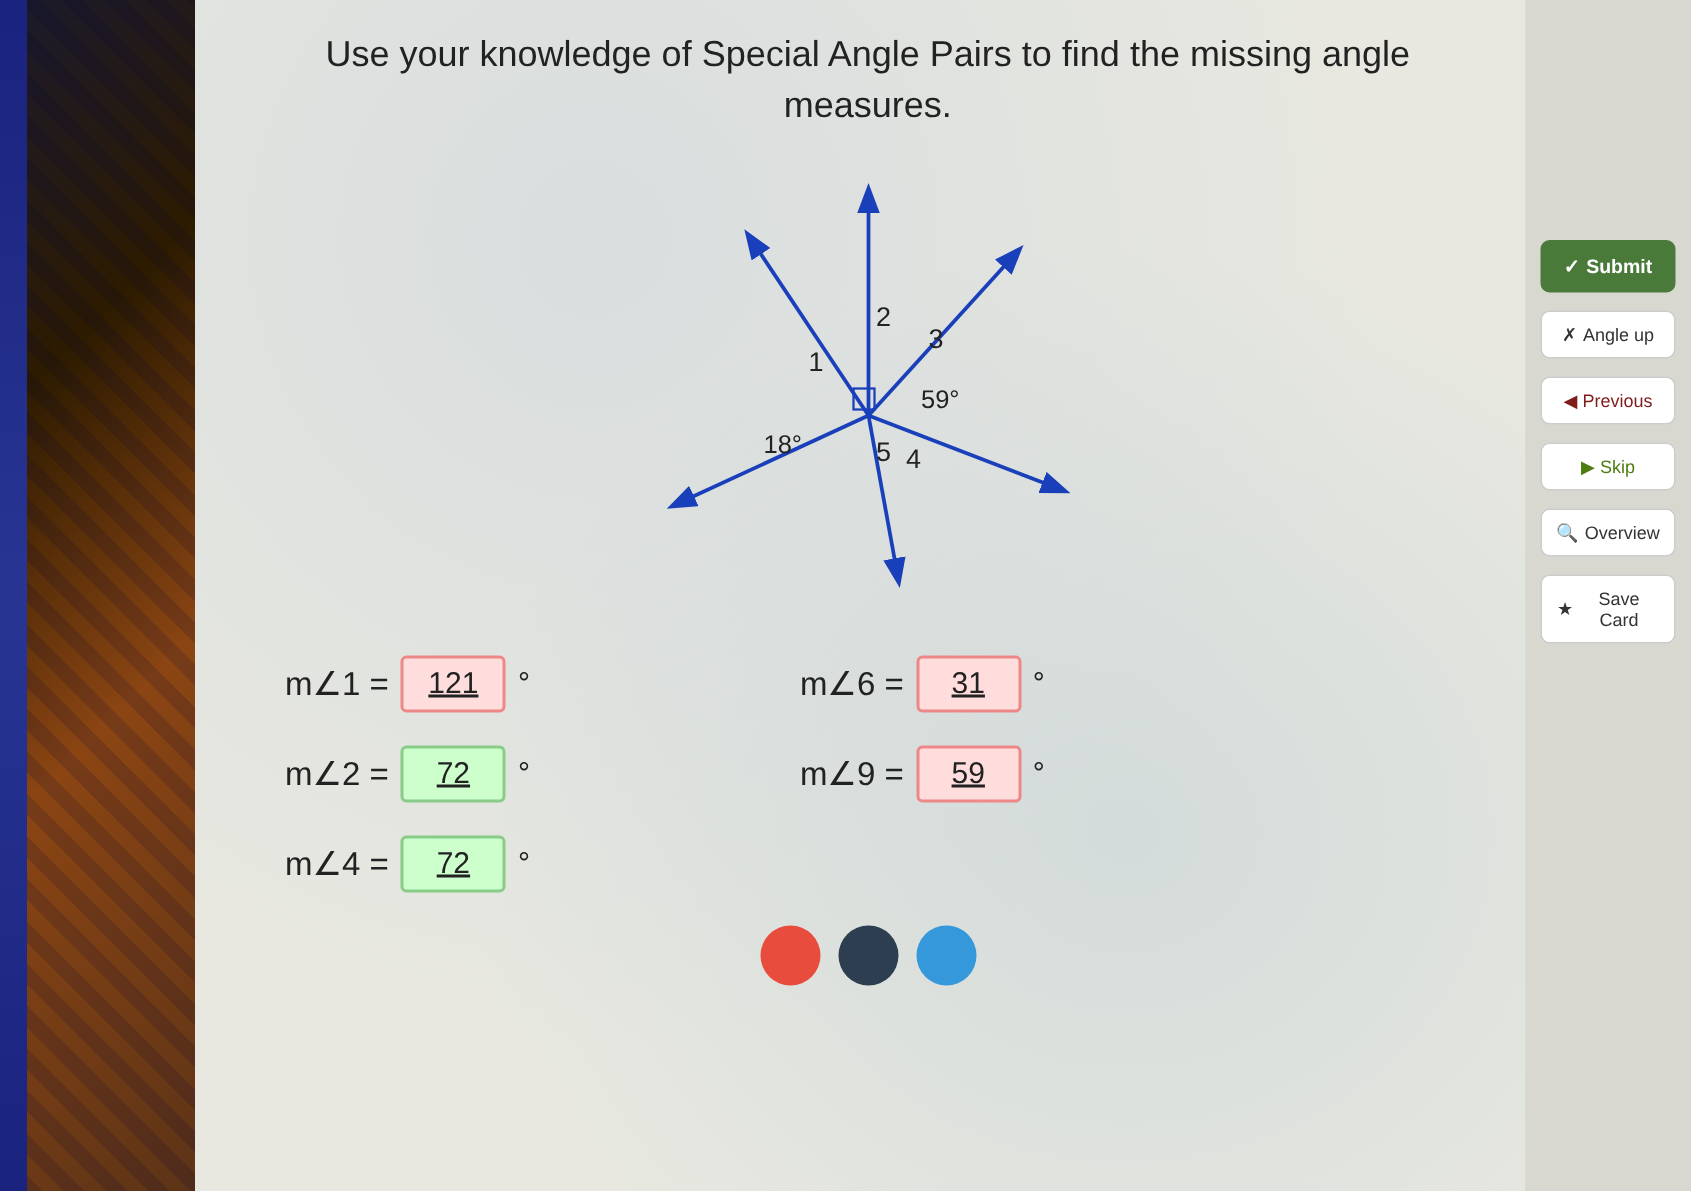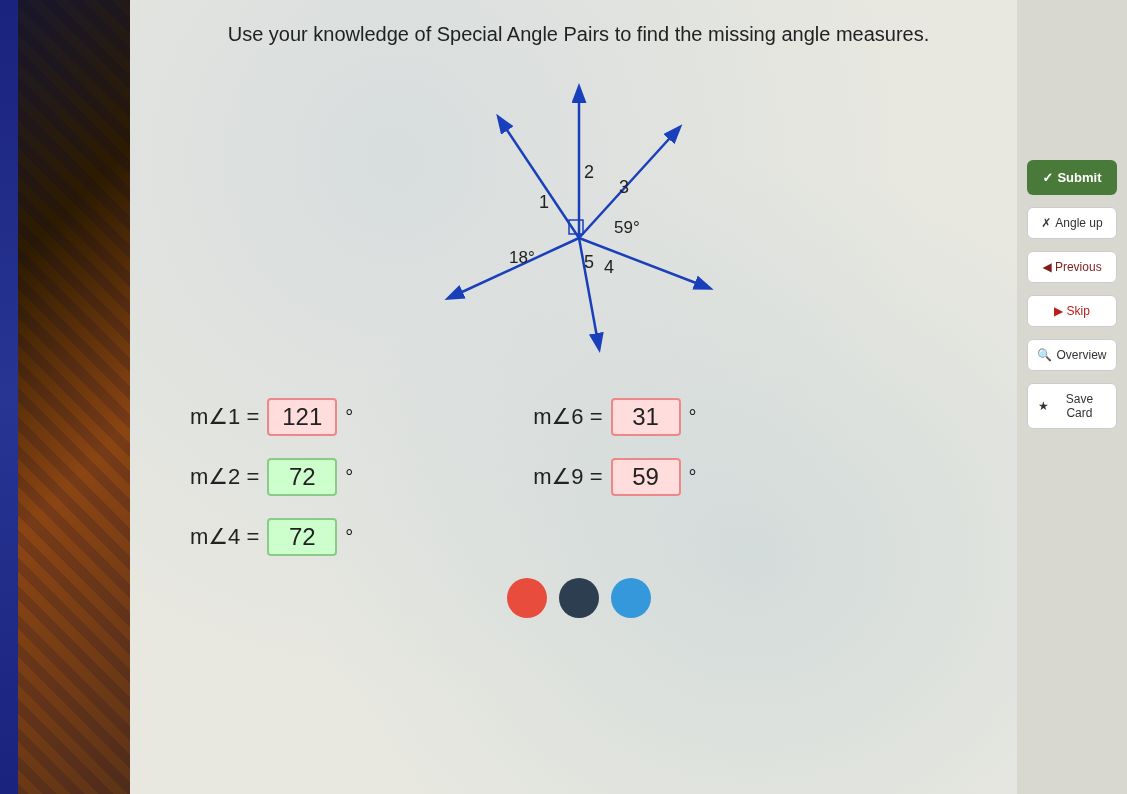--- a/index.html
+++ b/index.html
@@ -100,21 +100,21 @@
     }
 
     .btn-previous {
       background: white;
       color: #7f1d1d;
       border: 1px solid #ccc;
     }
 
     .btn-skip {
       background: white;
-      color: #b91c1c;
+      color: #4d7c0f;
       border: 1px solid #ccc;
     }
 
     .btn-overview {
       background: white;
       color: #333;
       border: 1px solid #ccc;
       display: flex;
       align-items: center;
       justify-content: center;
@@ -127,21 +127,21 @@
       border: 1px solid #ccc;
       display: flex;
       align-items: center;
       justify-content: center;
       gap: 4px;
     }
 
     
     .question-title {
       text-align: center;
-      font-size: 20px;
+      font-size: 24px;
       color: #222;
       line-height: 1.4;
       margin-bottom: 10px;
       font-family: Arial, sans-serif;
     }
 
     
     .diagram-area {
       display: flex;
       justify-content: center;
@@ -175,23 +175,24 @@
       white-space: nowrap;
     }
 
     .answer-input {
       width: 70px;
       height: 38px;
       border: 2px solid #e88;
       border-radius: 4px;
       background: #fdd;
       text-align: center;
-      font-size: 24px;
+      font-size: 20px;
       color: #222;
       font-family: Arial, sans-serif;
+      text-decoration: underline;
     }
 
     .answer-input.green {
       background: #cfc;
       border-color: #8c8;
     }
 
     .degree-symbol {
       font-size: 20px;
     }

